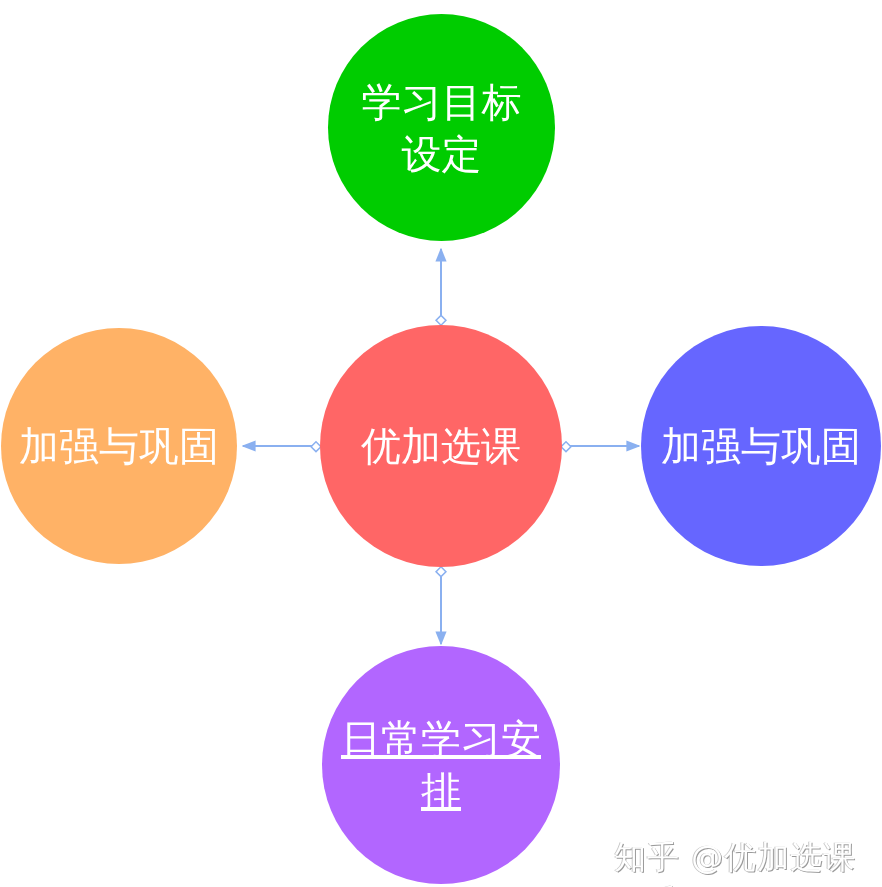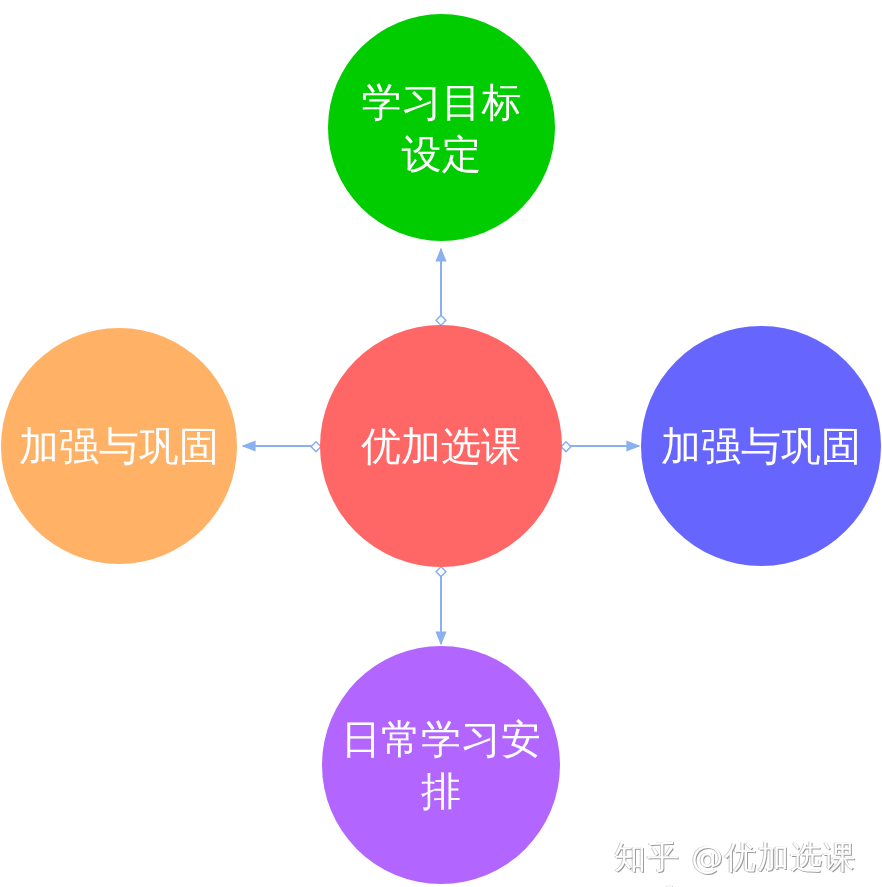--- a/index.html
+++ b/index.html
@@ -56,16 +56,16 @@
 
 <div class="node" style="left:1px; top:328px; width:236px; height:236px; background:#FFB266;">
   <span>加强与巩固</span>
 </div>
 
 <div class="node" style="left:641px; top:326px; width:240px; height:240px; background:#6666FF;">
   <span style="width:236px;">加强与巩固</span>
 </div>
 
 <div class="node" style="left:322px; top:646px; width:238px; height:238px; background:#B266FF;">
-  <span style="width:232px;">日常学习安排</span>
+  <span style="width:232px;text-decoration:underline;">日常学习安排</span>
 </div>
 
 <div class="watermark">知乎 @优加选课 西瓜</div>
 
 </body></html>

